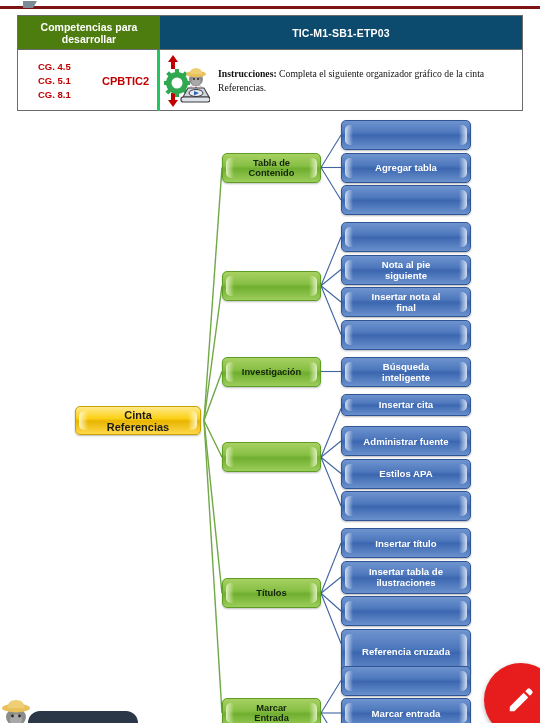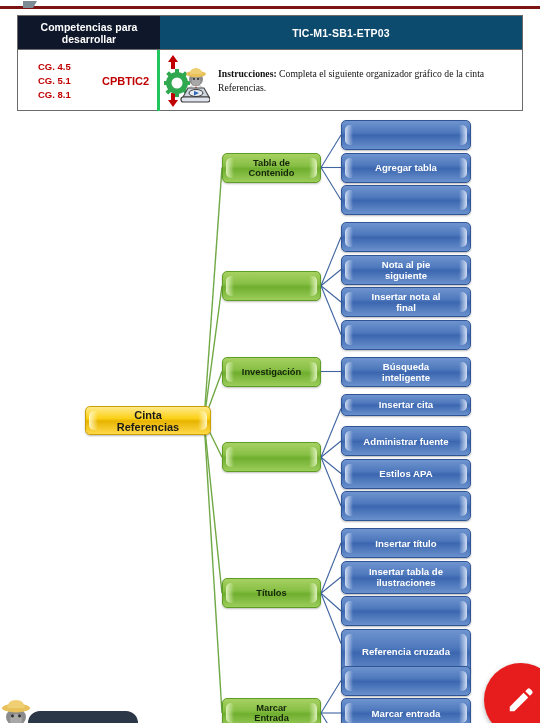--- a/index.html
+++ b/index.html
@@ -28,21 +28,21 @@
     border:1px solid #6b6b6b;
     box-sizing:border-box;
     display:flex;flex-direction:column;
   }
   .hdr-row{display:flex;flex:0 0 auto;}
   #hdr-row-top{height:33px;}
   #hdr-row-bottom{height:61px;border-top:1px solid #6b6b6b;}
 
   #cell-competencias-head{
     width:142px;flex:0 0 142px;
-    background:#0f172a;
+    background:#4d7c0f;
     color:#ffffff;
     font-weight:bold;font-size:10.5px;line-height:12px;
     display:flex;align-items:center;justify-content:center;text-align:center;
     box-sizing:border-box;padding:0 4px;
   }
   #cell-code-head{
     flex:1 1 auto;
     background:#0c4a6e;
     color:#ffffff;
     font-weight:bold;font-size:10.5px;letter-spacing:.2px;
@@ -270,21 +270,21 @@
       <line x1="321" y1="346.25" x2="341" y2="395" stroke="#3f64a0" stroke-width="1.1"></line>
       <line x1="321" y1="482.25" x2="341" y2="432" stroke="#3f64a0" stroke-width="1.1"></line>
       <line x1="321" y1="482.25" x2="341" y2="466" stroke="#3f64a0" stroke-width="1.1"></line>
       <line x1="321" y1="482.25" x2="341" y2="500" stroke="#3f64a0" stroke-width="1.1"></line>
       <line x1="321" y1="482.25" x2="341" y2="532.5" stroke="#3f64a0" stroke-width="1.1"></line>
       <line x1="321" y1="602" x2="341" y2="569.5" stroke="#3f64a0" stroke-width="1.1"></line>
       <line x1="321" y1="602" x2="341" y2="602" stroke="#3f64a0" stroke-width="1.1"></line>
       <line x1="321" y1="602" x2="341" y2="634.5" stroke="#3f64a0" stroke-width="1.1"></line>
     </svg>
 
-<div class="node " id="node-root" style="left: 75px; top: 295px; width: 126px; height: 29px; margin-left: 10px;">
+<div class="node " id="node-root" style="left: 75px; top: 295px; width: 126px; height: 29px;">
       <span class="node-label">Cinta Referencias</span>
     </div>
     <div class="node node-green" style="left: 222px; top: 41.5px; width: 99px; height: 30px;">
       <span class="node-label">Tabla de Contenido</span>
     </div>
     <div class="node node-green" style="left: 222px; top: 159.75px; width: 99px; height: 30px;">
       <span class="node-label"></span>
     </div>
     <div class="node node-green" style="left: 222px; top: 245.5px; width: 99px; height: 30px;">
       <span class="node-label">Investigación</span>

